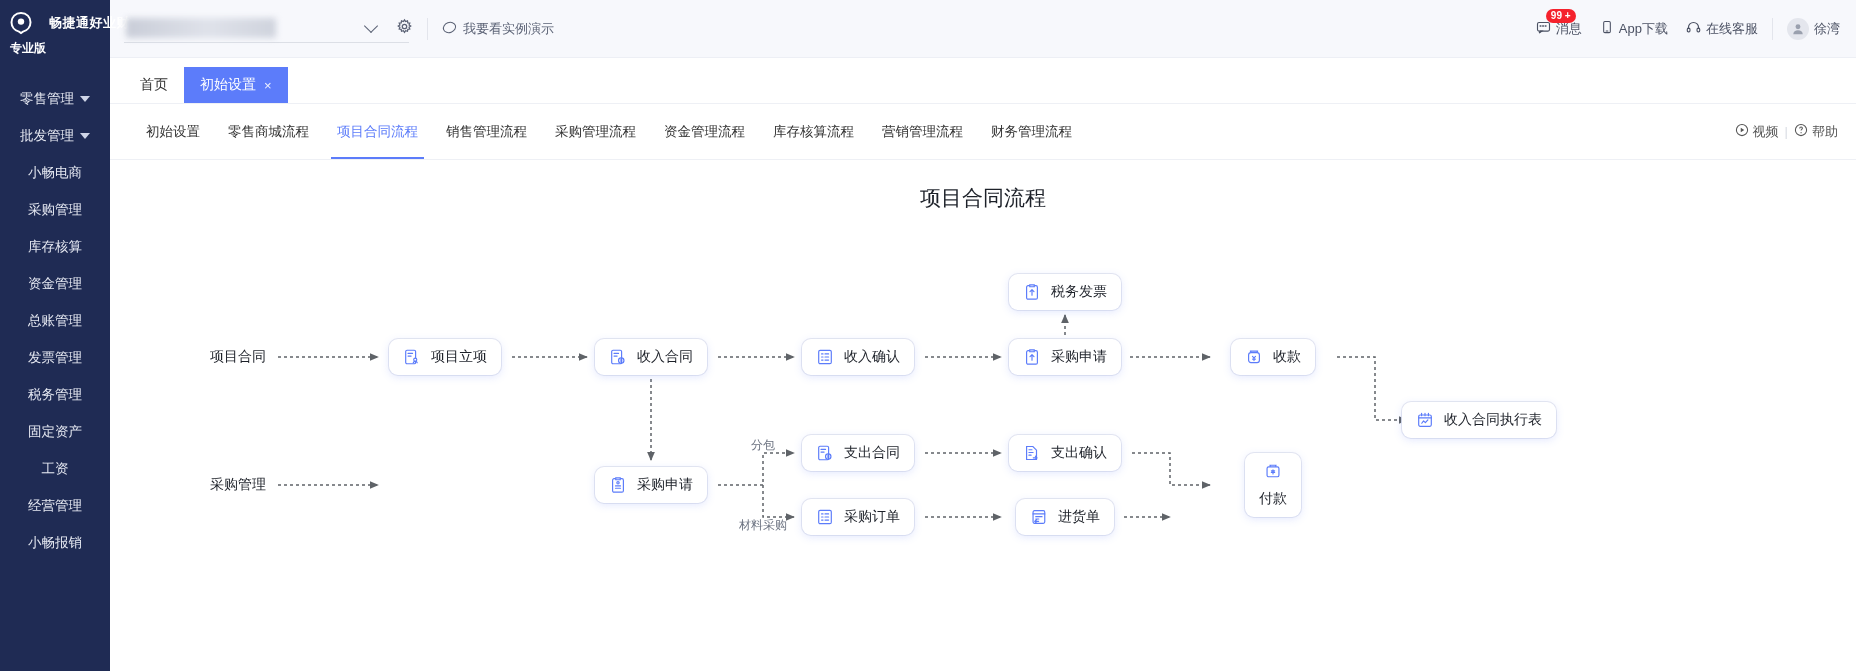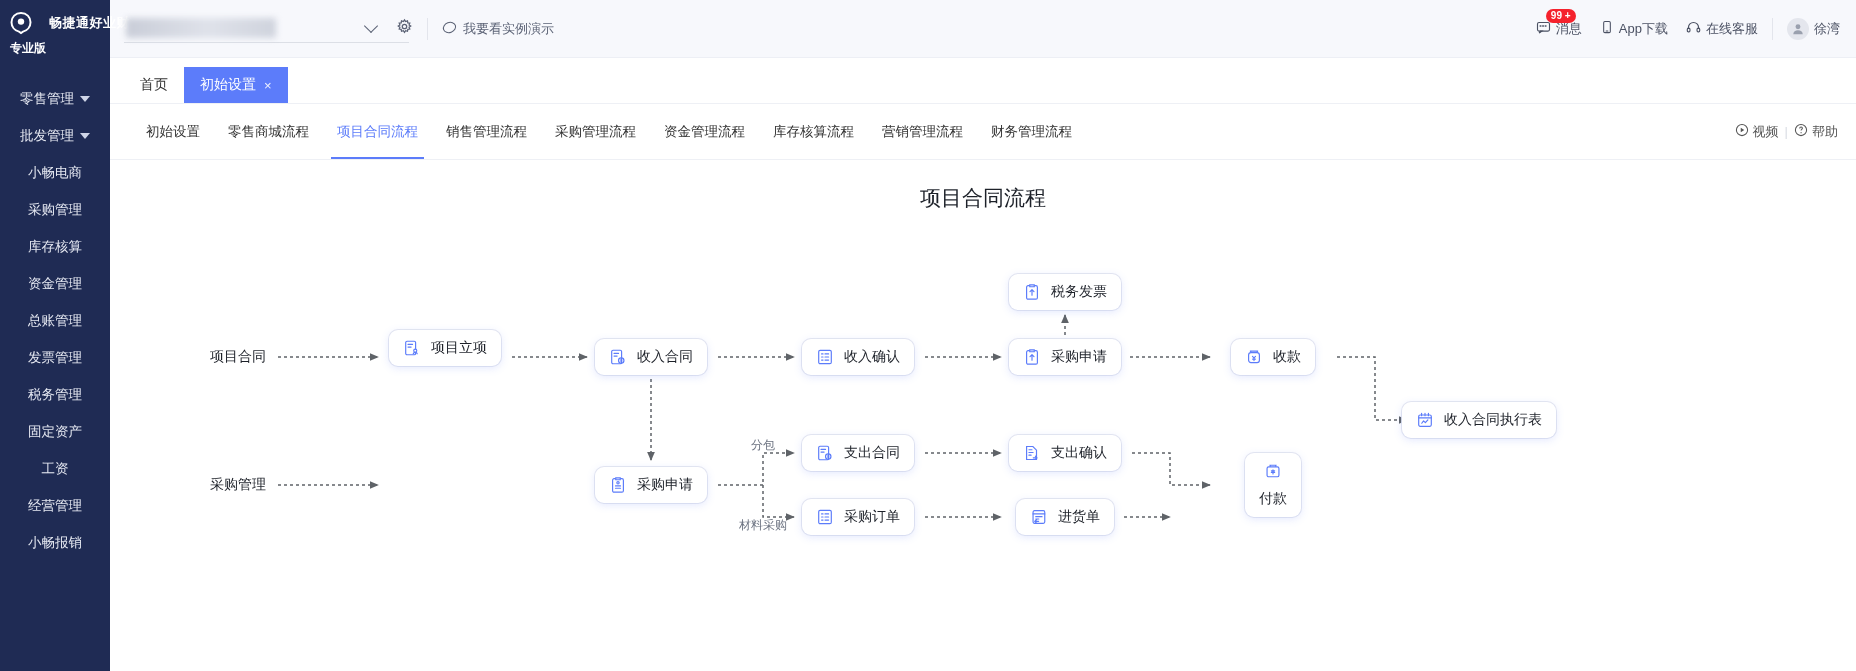--- a/index.html
+++ b/index.html
@@ -318,21 +318,21 @@
           <path d="M 608 325 H 653 V 293 H 684" fill="none" stroke="#5f6368" stroke-width="1.5" stroke-dasharray="3 3" marker-end="url(#ar)"></path>
           <path d="M 653 325 V 357 H 684" fill="none" stroke="#5f6368" stroke-width="1.5" stroke-dasharray="3 3" marker-end="url(#ar)"></path>
           <path d="M 815 293 H 891" fill="none" stroke="#5f6368" stroke-width="1.5" stroke-dasharray="3 3" marker-end="url(#ar)"></path>
           <path d="M 815 357 H 891" fill="none" stroke="#5f6368" stroke-width="1.5" stroke-dasharray="3 3" marker-end="url(#ar)"></path>
           <path d="M 1022 293 H 1060 V 325 H 1100" fill="none" stroke="#5f6368" stroke-width="1.5" stroke-dasharray="3 3" marker-end="url(#ar)"></path>
           <path d="M 1014 357 H 1060" fill="none" stroke="#5f6368" stroke-width="1.5" stroke-dasharray="3 3" marker-end="url(#ar)"></path>
         </svg>
       <div class="flow" id="flow-layer">
           <div class="row-label" style="left: 128px; top: 197px;">项目合同</div>
           <div class="row-label" style="left: 128px; top: 325px;">采购管理</div>
-          <div class="node" style="left: 335px; top: 188px;">
+          <div class="node" style="left: 335px; top: 197px;">
             <span>
               <svg width="18" height="18" viewBox="0 0 20 20" fill="none" stroke="#5c7cfa" stroke-width="1.3">
                 <rect x="3" y="2.5" width="11" height="15" rx="1.5"></rect>
                 <path d="M5.6 6h5M5.6 9h3.4" stroke-linecap="round"></path>
                 <circle cx="13.6" cy="13" r="1.7" fill="#fff"></circle>
                 <path d="M11.4 17c0-1.4 1-2.2 2.2-2.2s2.2.8 2.2 2.2"></path>
               </svg>
             </span>
             <span>项目立项</span>
           </div>

